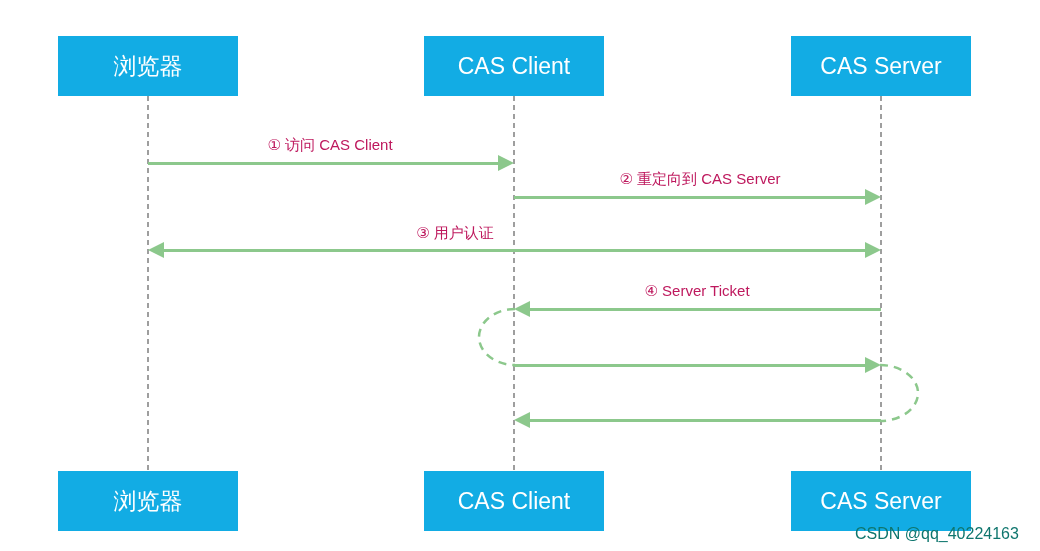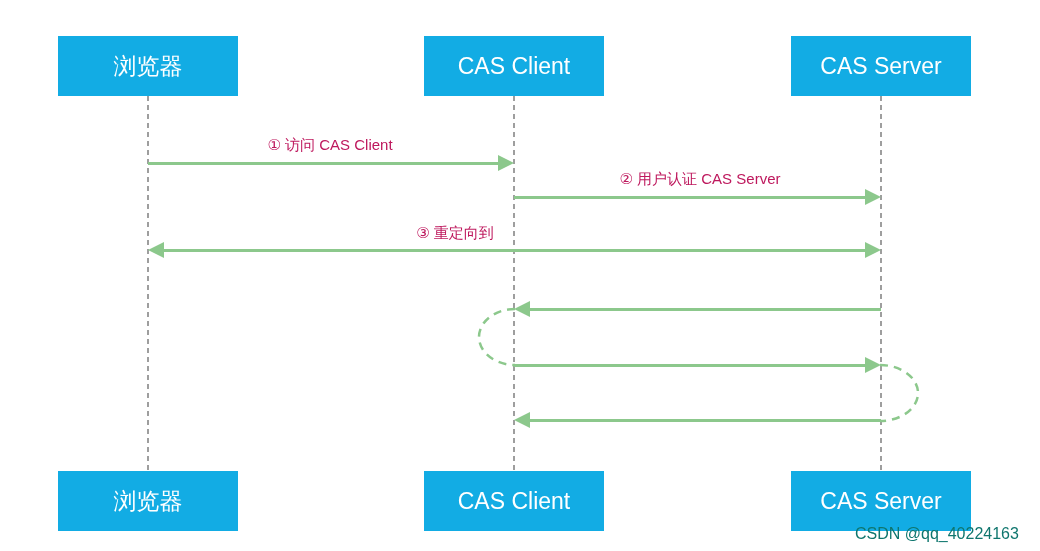--- a/index.html
+++ b/index.html
@@ -107,29 +107,30 @@
   <div class="actor" style="left:791px; top:36px">CAS Server</div>
 
   <div class="actor" style="left:58px;  top:471px">浏览器</div>
   <div class="actor" style="left:424px; top:471px">CAS Client</div>
   <div class="actor" style="left:791px; top:471px">CAS Server</div>
 
   <div class="msg-label" style="left:120px; top:136px">① 访问 CAS Client</div>
   <div class="msg-line" style="left:148px; top:162px; width:354px"></div>
   <div class="head right" style="left:498px; top:155px"></div>
 
-  <div class="msg-label" style="left:490px; top:170px">② 用户认证 CAS Server</div>
+  <div class="msg-label" style="left:490px; top:170px">② 重定向到 CAS Server</div>
   <div class="msg-line" style="left:514px; top:196px; width:355px"></div>
   <div class="head right" style="left:865px; top:189px"></div>
 
-  <div class="msg-label" style="left:245px; top:224px">③ 重定向到</div>
+  <div class="msg-label" style="left:245px; top:224px">③ 用户认证</div>
   <div class="msg-line" style="left:160px; top:249px; width:709px"></div>
   <div class="head left" style="left:148px; top:242px"></div>
   <div class="head right" style="left:865px; top:242px"></div>
 
+  <div class="msg-label" style="left:487px; top:282px">④ Server Ticket</div>
   <div class="msg-line" style="left:526px; top:308px; width:355px"></div>
   <div class="head left" style="left:514px; top:301px"></div>
 
   <div class="msg-line" style="left:514px; top:364px; width:355px"></div>
   <div class="head right" style="left:865px; top:357px"></div>
 
   <div class="msg-line" style="left:526px; top:419px; width:355px"></div>
   <div class="head left" style="left:514px; top:412px"></div>
 
   <div class="watermark">CSDN @qq_40224163</div>

